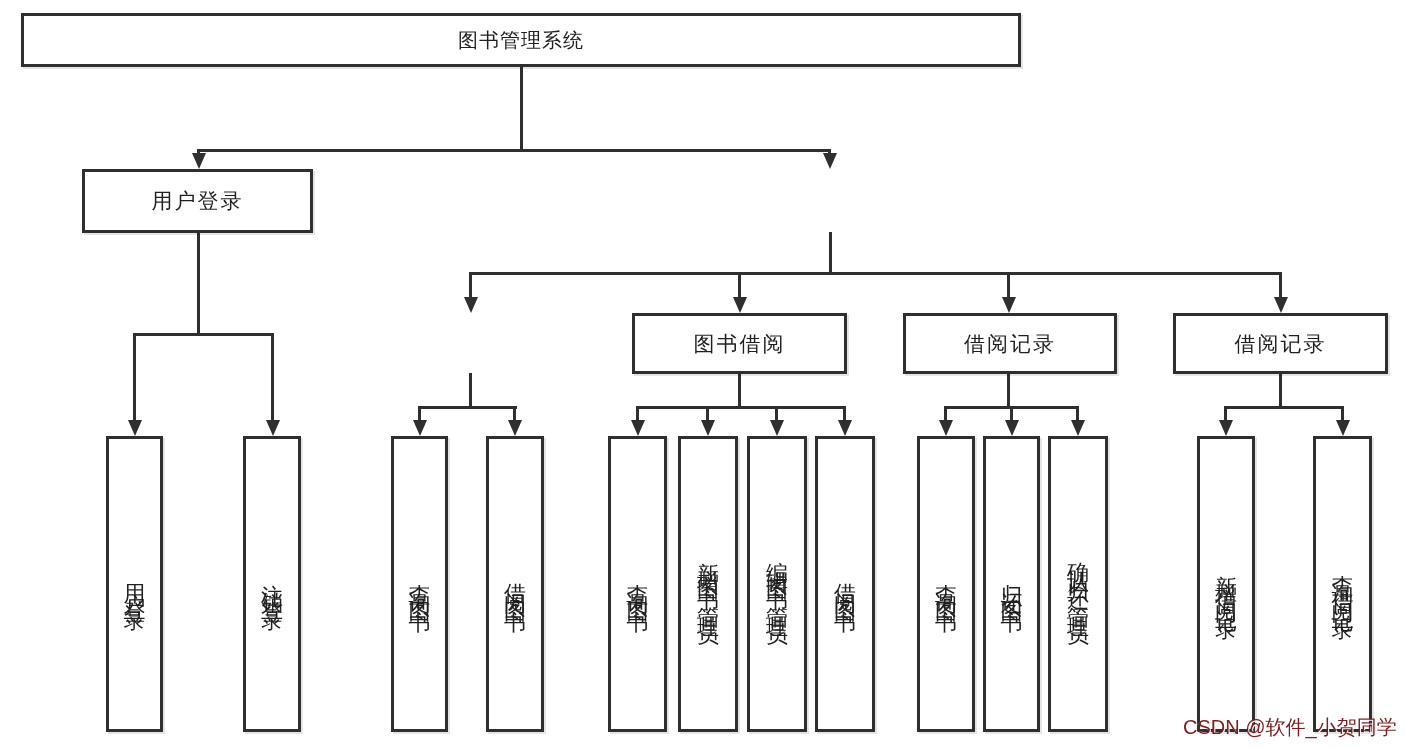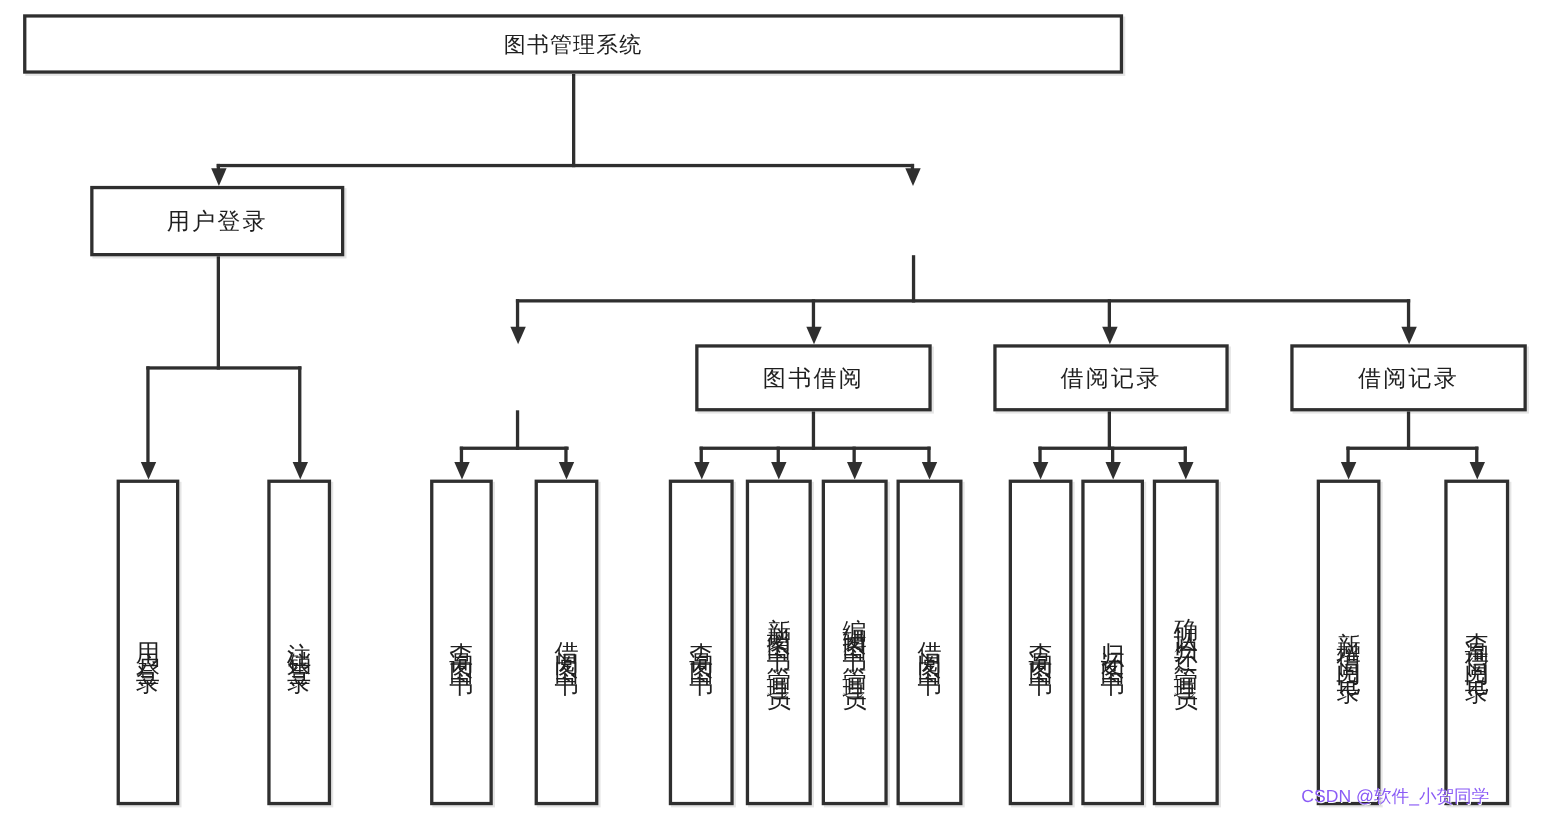--- a/index.html
+++ b/index.html
@@ -66,22 +66,22 @@
     border-left: 7px solid transparent;
     border-right: 7px solid transparent;
     border-top: 16px solid #2f2f2f;
     z-index: 1;
   }
   
   .watermark {
     position: absolute;
     left: 1183px;
     top: 714px;
-    font-size: 16px;
-    color: #8b5cf6;
+    font-size: 20px;
+    color: #7f1d1d;
     text-shadow: 1px 1px 0 #ffffff;
     z-index: 5;
     white-space: nowrap;
   }
 </style>
 </head>
 <body>
 
 <div class="stage">
 

